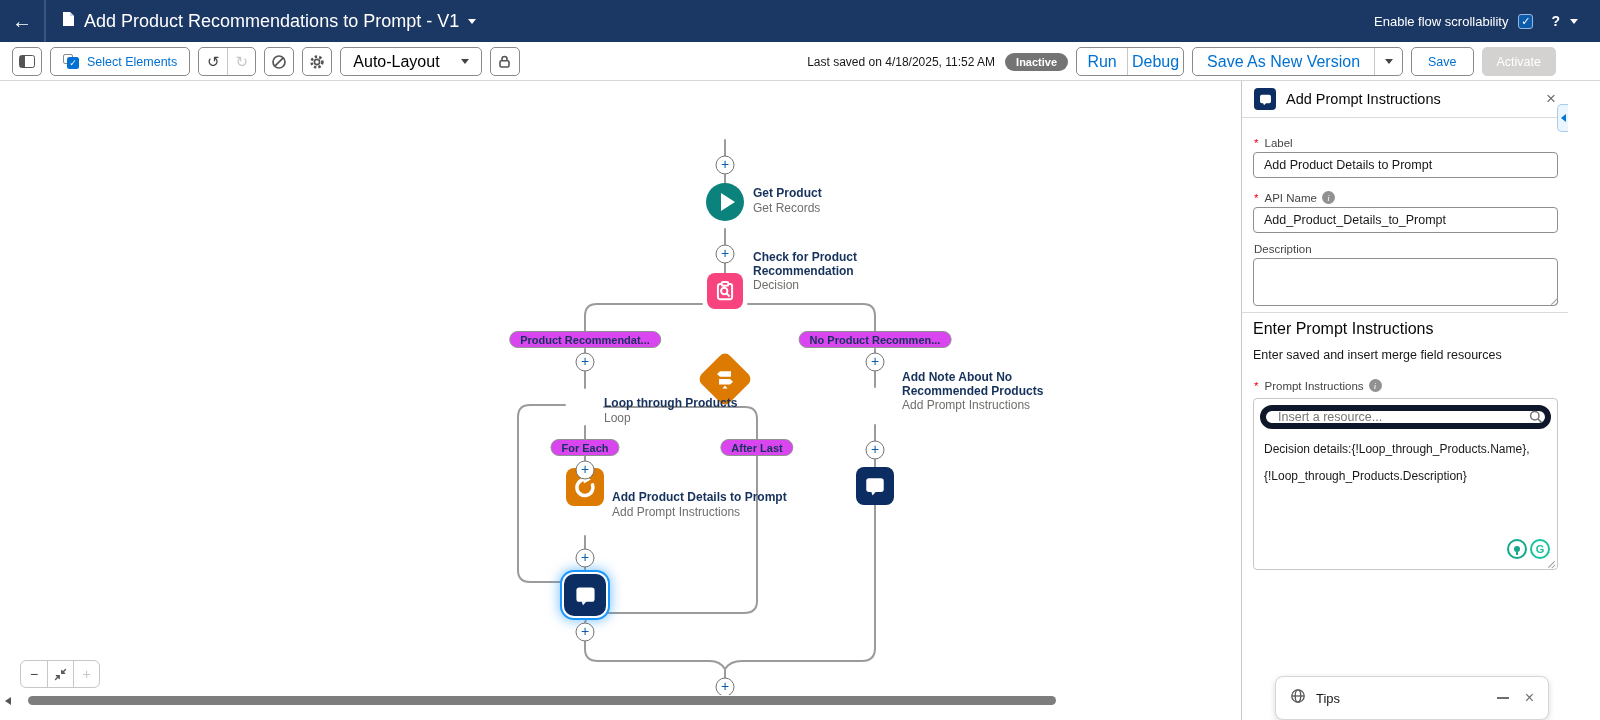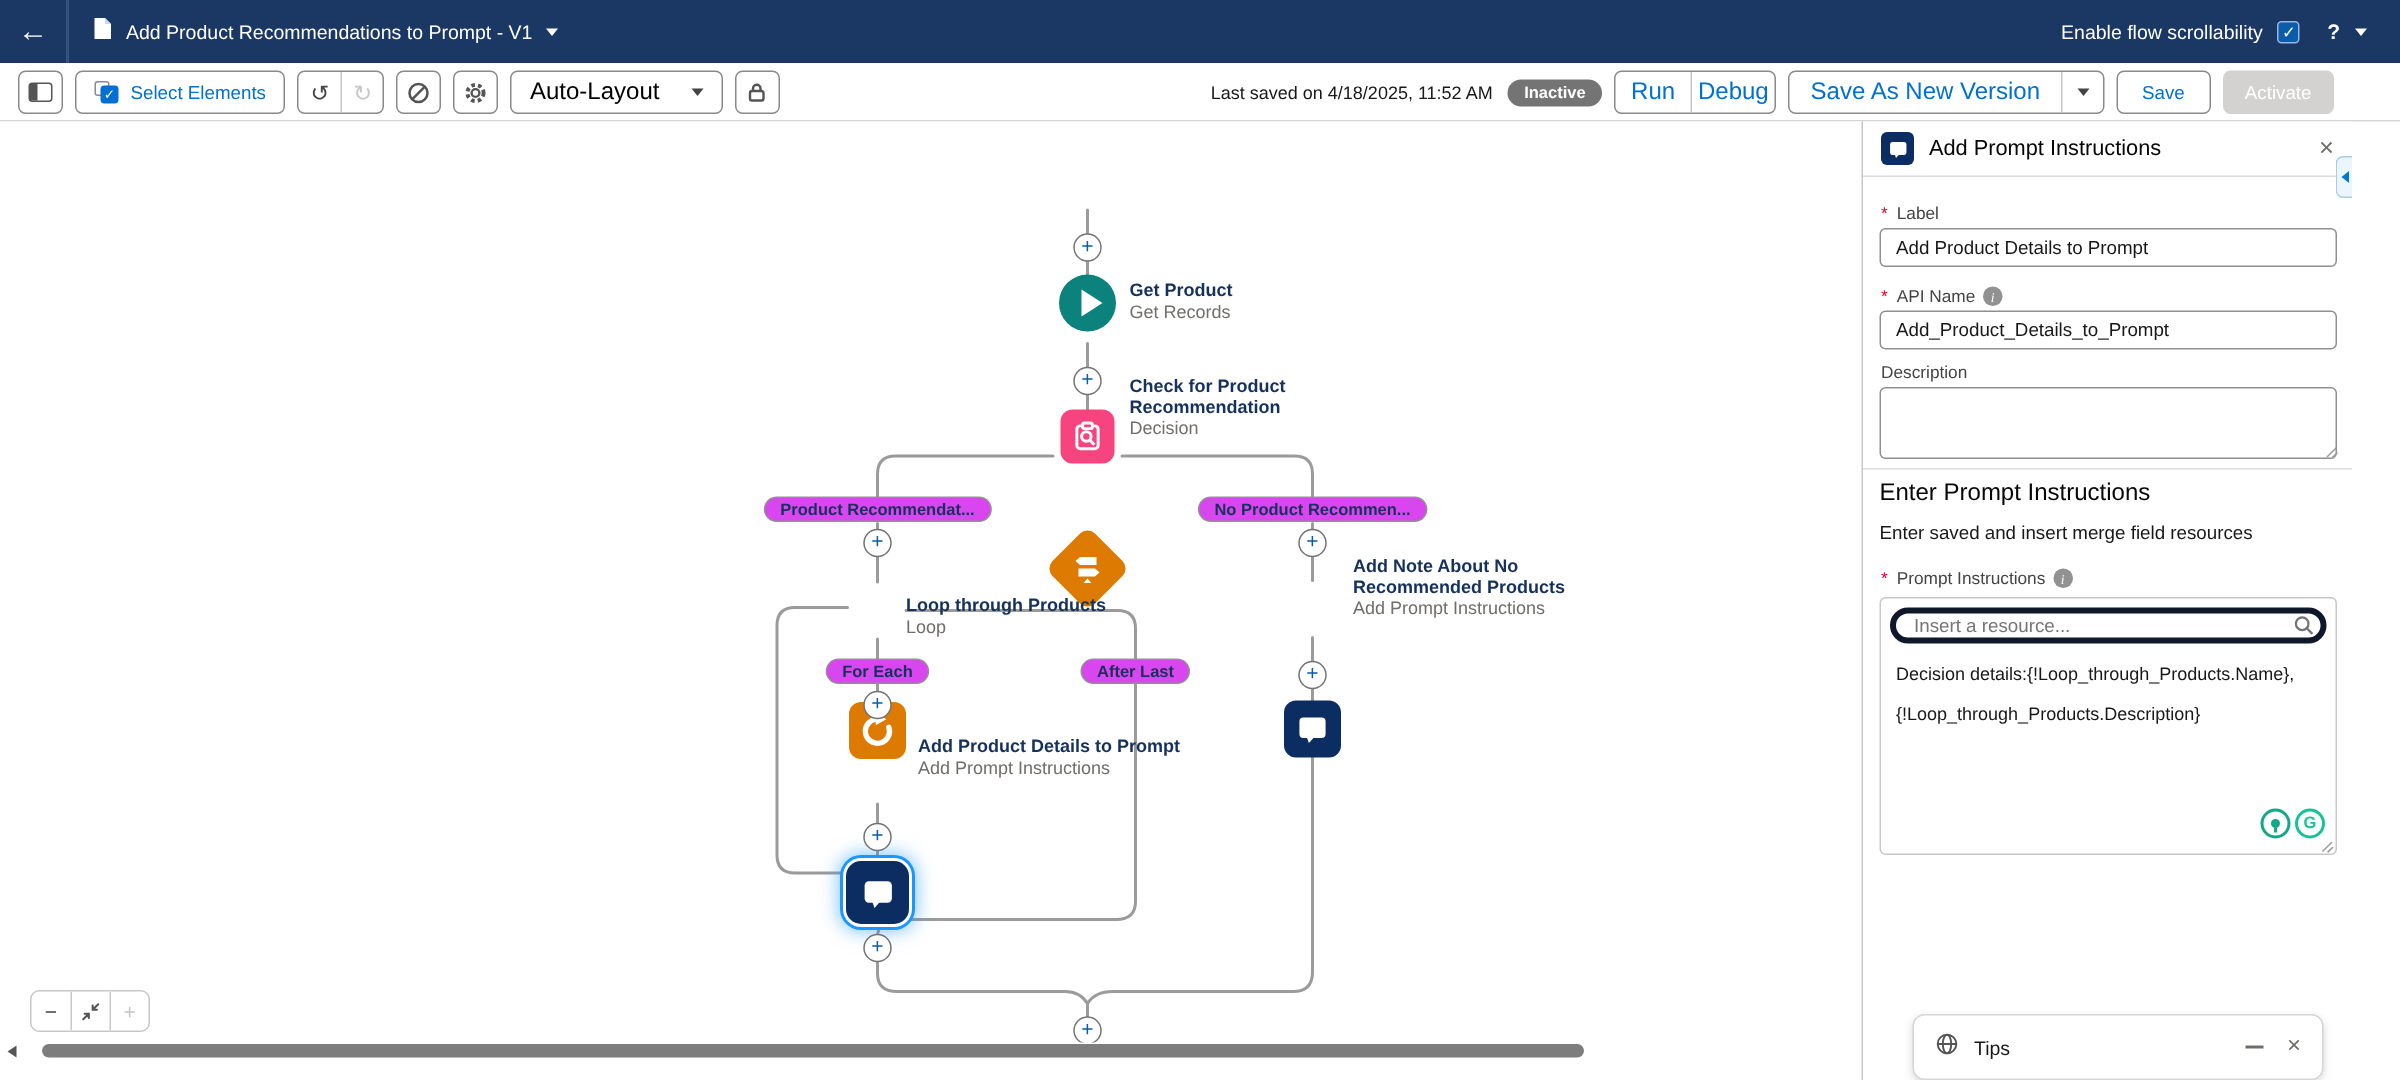--- a/index.html
+++ b/index.html
@@ -8,21 +8,21 @@
   .screen { position:relative; width:1600px; height:720px; background:#fff; }
 
   
   .topnav { position:absolute; left:0; top:0; width:1600px; height:42px;
     background:#1b3764; display:flex; align-items:center; color:#fff; }
   .topnav .back { width:44px; height:42px; display:flex; align-items:center; justify-content:center;
     font-size:20px; cursor:pointer; }
   .tn-div { width:1px; height:42px; background:#3a5584; }
   .tn-seg { display:flex; align-items:center; gap:9px; padding:0 16px; height:42px; }
   .tn-appname { font-size:13.5px; font-weight:bold; letter-spacing:.1px; }
-  .tn-title { font-size:13px; }
+  .tn-title { font-size:18px; }
   .caret { width:0; height:0; border-left:4.5px solid transparent; border-right:4.5px solid transparent;
     border-top:5px solid currentColor; display:inline-block; }
   .tn-right { margin-left:auto; display:flex; align-items:center; gap:10px; padding-right:22px; }
   .tn-scroll-label { font-size:13px; }
   .tn-check { width:15px; height:15px; background:#0b5cab; border:1px solid #9ab6dd; border-radius:3px;
     color:#fff; font-size:11px; display:flex; align-items:center; justify-content:center; }
   .tn-help { font-size:14px; font-weight:bold; margin-left:8px; }
 
   
   .toolbar { position:absolute; left:0; top:42px; width:1600px; height:39px; background:#fff;
@@ -102,21 +102,21 @@
   .p-textarea { position:absolute; left:11px; top:177px; width:305px; height:48px; border:1px solid #8f8f8f;
     border-radius:4px; resize:none; font-family:"Liberation Sans",sans-serif; font-size:12.5px; padding:4px 8px; }
   .rs-handle { position:absolute; width:9px; height:9px; }
   .rs-handle::before, .rs-handle::after { content:""; position:absolute; background:#9b9b9b; height:1px; }
   .rs-handle::before { width:9px; right:0; bottom:3px; transform:rotate(-45deg); }
   .rs-handle::after { width:5px; right:0; bottom:1px; transform:rotate(-45deg); }
   .p-divider { position:absolute; left:0; top:231px; width:100%; height:1px; background:#dddbda; }
   .p-h2 { position:absolute; left:11px; top:239px; font-size:16px; color:#080707; }
   .p-sub { position:absolute; left:11px; top:267px; font-size:12.5px; color:#181818; }
   .rich { position:absolute; left:11px; top:317px; width:305px; height:172px; border:1px solid #c9c7c5; border-radius:4px; }
-  .res-input { position:absolute; left:6px; top:6px; width:291px; height:24px; border:4px solid #0f172a;
+  .res-input { position:absolute; left:6px; top:6px; width:291px; height:24px; border:6px solid #0f172a;
     border-radius:13px; font-size:12.5px; padding:0 28px 0 12px; color:#706e6b; font-family:"Liberation Sans",sans-serif; }
   .res-mag { position:absolute; right:14px; top:11px; }
   .rich .line1 { position:absolute; left:10px; top:43px; font-size:12px; color:#181818; }
   .rich .line2 { position:absolute; left:10px; top:70px; font-size:12px; color:#181818; }
   .gram { position:absolute; right:7px; bottom:10px; display:flex; gap:3px; }
   .gram .g1 { width:20px; height:20px; border-radius:50%; background:#fff; border:2px solid #12a889;
     display:flex; align-items:center; justify-content:center; }
   .bulb { width:6px; height:6px; border-radius:50%; background:#12a889; position:relative; }
   .bulb::after { content:""; position:absolute; left:2px; top:6px; width:2px; height:3px; background:#12a889; }
   .gram .g2 { width:20px; height:20px; border-radius:50%; background:#fff; border:2px solid #15c39a;

